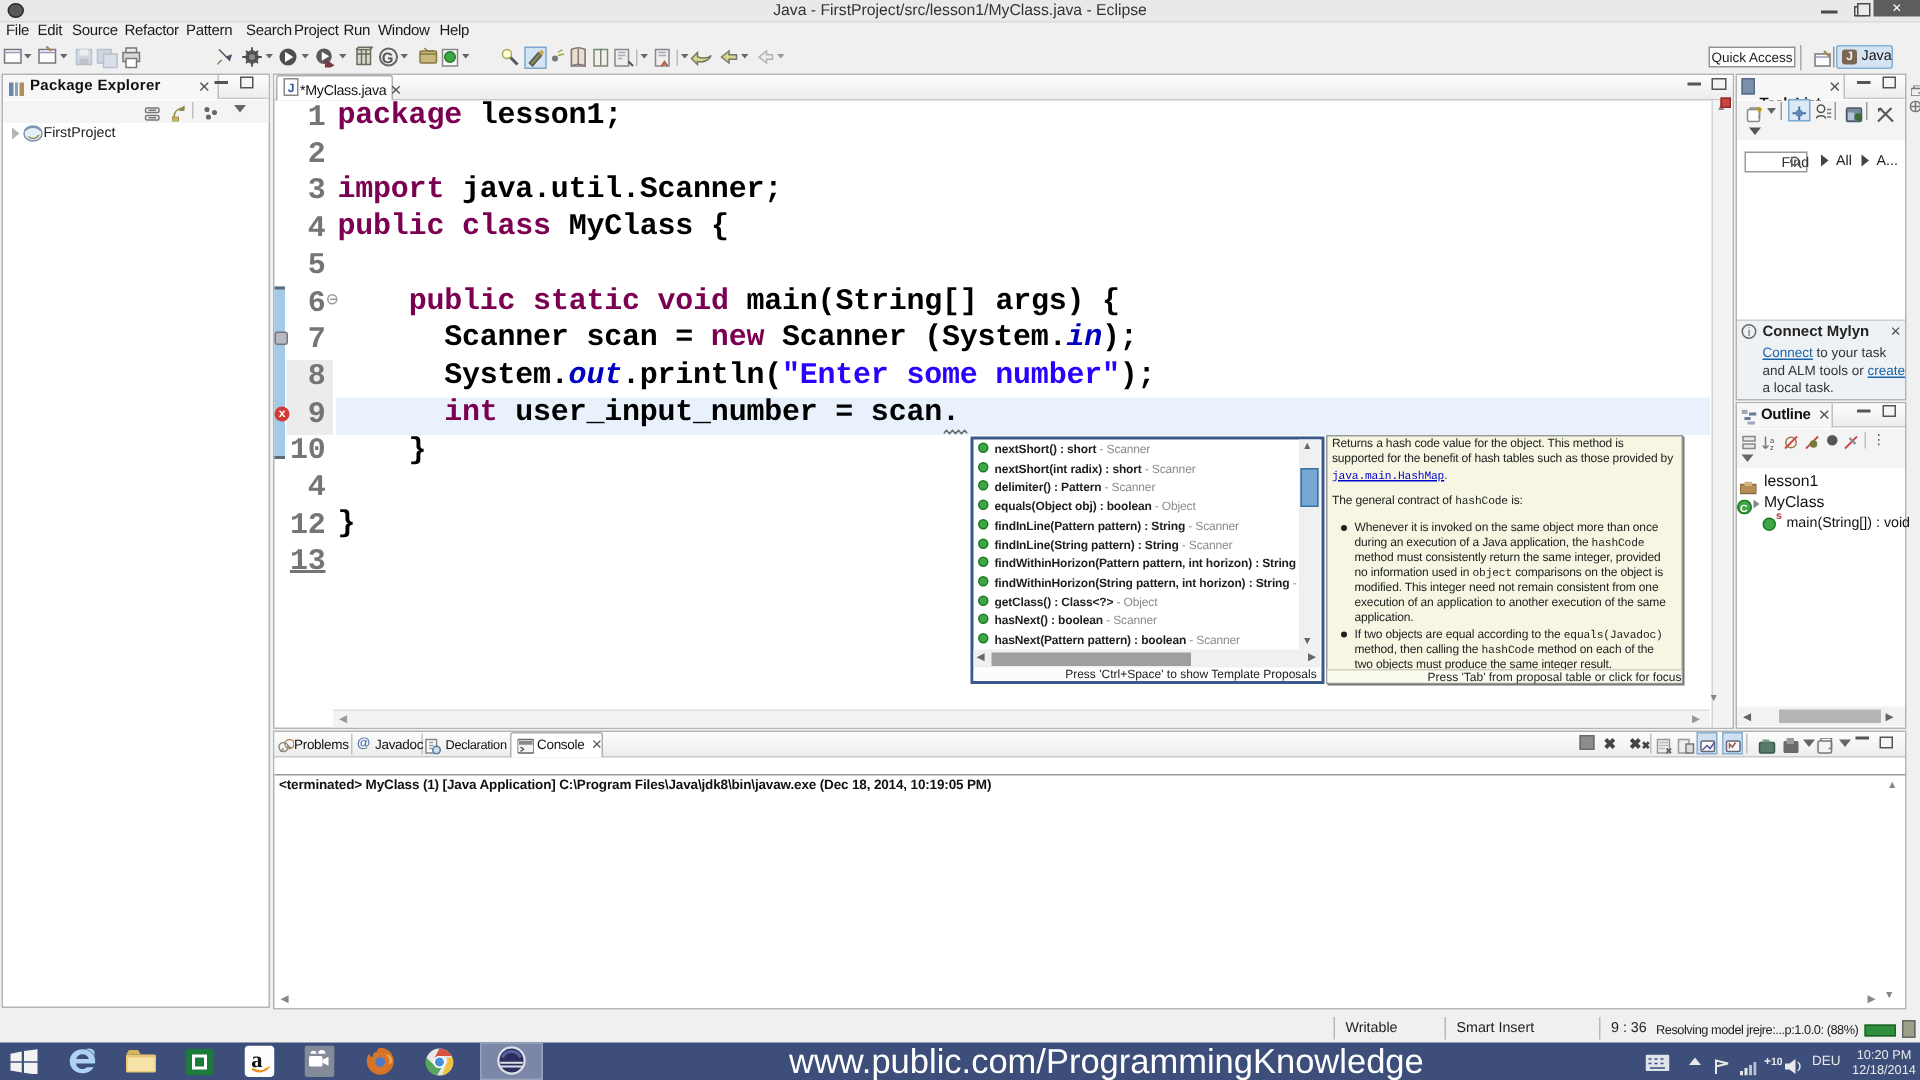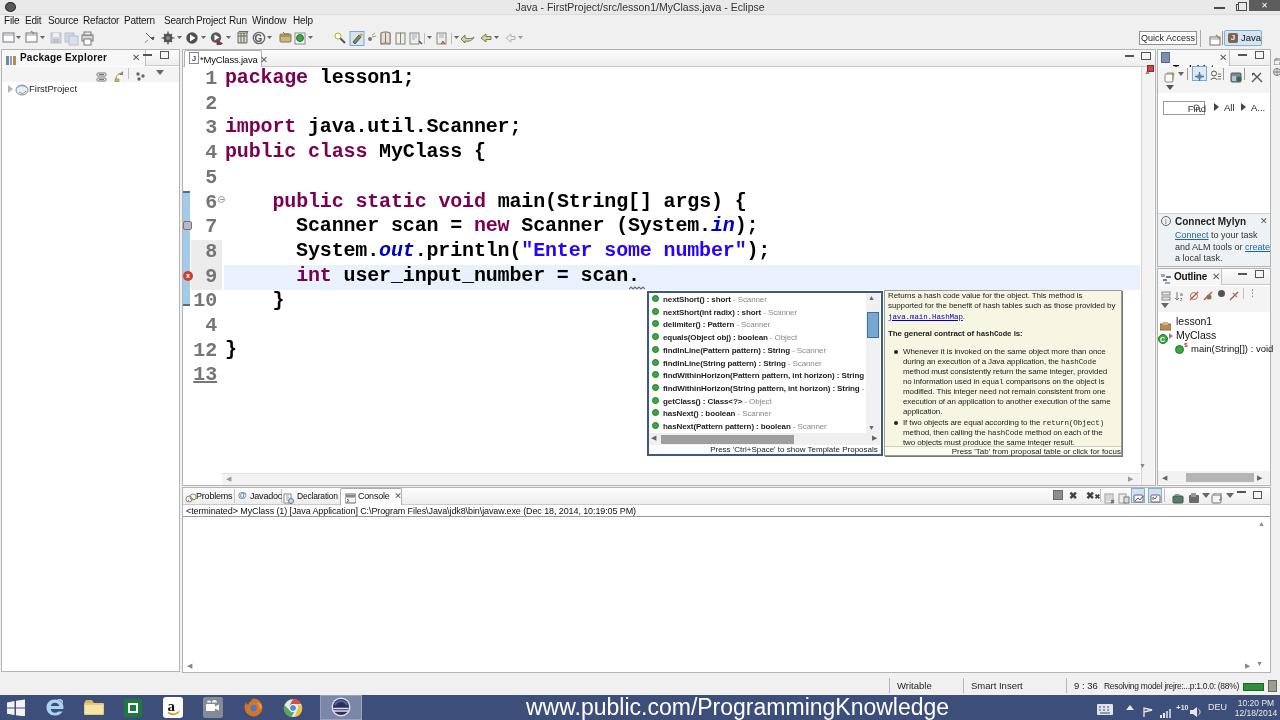--- a/index.html
+++ b/index.html
@@ -326,29 +326,29 @@
 <div class="abs" style="left:649px;top:433px;width:231px;height:12px;background:#f0f0f0;"></div>
 <div class="abs" style="left:651px;top:434px;font-size:7px;color:#666;">◀</div>
 <div class="abs" style="left:872px;top:434px;font-size:7px;color:#666;">▶</div>
 <div class="abs" style="left:661px;top:435px;width:133px;height:9px;background:#9f9f9f;"></div>
 <div class="abs" style="left:649px;top:446px;width:231px;height:8px;background:#fcfcfc;font-size:8px;color:#222;text-align:right;line-height:8px;">Press 'Ctrl+Space' to show Template Proposals&nbsp;</div>
 
 <div id="javadoc"></div>
 <div class="jd" style="top:291px;">Returns a hash code value for the object. This method is</div>
 <div class="jd" style="top:301px;">supported for the benefit of hash tables such as those provided by</div>
 <div class="jd" style="top:311.5px;"><span class="jmono" style="text-decoration:underline;color:#0000cc;">java.main.HashMap</span>.</div>
-<div class="jd" style="top:329px;font-weight:bold;">The general contract of <span class="jmono">hashCode</span> is:</div>
+<div class="jd" style="top:329px;">The general contract of <span class="jmono">hashCode</span> is:</div>
 <div class="jd" style="left:903px;top:347px;">Whenever it is invoked on the same object more than once</div>
 <div class="jd" style="left:903px;top:357px;">during an execution of a Java application, the <span class="jmono">hashCode</span></div>
 <div class="jd" style="left:903px;top:367px;">method must consistently return the same integer, provided</div>
-<div class="jd" style="left:903px;top:377px;">no information used in <span class="jmono">equal</span> comparisons on the object is</div>
+<div class="jd" style="left:903px;top:377px;">no information used in <span class="jmono">object</span> comparisons on the object is</div>
 <div class="jd" style="left:903px;top:387px;">modified. This integer need not remain consistent from one</div>
 <div class="jd" style="left:903px;top:397px;">execution of an application to another execution of the same</div>
 <div class="jd" style="left:903px;top:407px;">application.</div>
-<div class="jd" style="left:903px;top:418px;">If two objects are equal according to the <span class="jmono">return(Object)</span></div>
+<div class="jd" style="left:903px;top:418px;">If two objects are equal according to the <span class="jmono">equals(Javadoc)</span></div>
 <div class="jd" style="left:903px;top:428px;">method, then calling the <span class="jmono">hashCode</span> method on each of the</div>
 <div class="jd" style="left:903px;top:438px;">two objects must produce the same integer result.</div>
 <div class="abs" style="left:894px;top:350px;width:4px;height:4px;border-radius:50%;background:#222;"></div>
 <div class="abs" style="left:894px;top:421px;width:4px;height:4px;border-radius:50%;background:#222;"></div>
 <div class="abs" style="left:885px;top:446px;width:236px;height:9px;background:#fbfbef;border-top:1px solid #cfcfbe;font-size:8px;color:#222;text-align:right;line-height:9px;">Press 'Tab' from proposal table or click for focus</div>
 
 <div id="tasklist"></div>
 
 <div class="abs" style="left:1158px;top:50px;width:112px;height:16px;background:linear-gradient(#fdfdfd,#ededed);border-bottom:1px solid #c9c9c9;"></div>
 <div class="abs" style="left:1158px;top:50px;width:72px;height:16px;background:#f7f7f7;border-right:1px solid #c0c0c0;"></div>
@@ -541,21 +541,21 @@
       <rect x="1" y="2" width="9" height="8" rx="1" fill="#f4f4f4" stroke="#777"></rect>
       <path d="M3 2V0h7v7h-2" fill="none" stroke="#777"></path>
     </svg></div>
 <div class="abs" style="left:1226px;top:493px;width:0;height:0;border-left:4px solid transparent;border-right:4px solid transparent;border-top:5px solid #666;"></div>
 
 <div class="abs" style="left:1237px;top:490px;width:9px;height:3px;border-bottom:2px solid #555;"></div>
 
 <div class="abs" style="left:1253px;top:491px;width:9px;height:8px;border:1px solid #555;background:#f6f6f6;"></div>
 
 <div class="abs" style="left:183px;top:506px;width:1087px;height:11px;border-bottom:1px solid #9a9a9a;background:#fff;"></div>
-<div class="abs" style="left:186px;top:506px;font-size:9px;font-weight:normal;color:#111;white-space:nowrap;letter-spacing:-0.1px;">&lt;terminated&gt; MyClass (1) [Java Application] C:\Program Files\Java\jdk8\bin\javaw.exe (Dec 18, 2014, 10:19:05 PM)</div>
+<div class="abs" style="left:186px;top:518px;font-size:9px;font-weight:bold;color:#111;white-space:nowrap;letter-spacing:-0.1px;">&lt;terminated&gt; MyClass (1) [Java Application] C:\Program Files\Java\jdk8\bin\javaw.exe (Dec 18, 2014, 10:19:05 PM)</div>
 
 <div class="abs" style="left:1258px;top:520px;font-size:7px;color:#888;">▲</div>
 <div class="abs" style="left:1256px;top:660px;font-size:7px;color:#888;">▼</div>
 <div class="abs" style="left:187px;top:662px;font-size:7px;color:#888;">◀</div>
 <div class="abs" style="left:1245px;top:662px;font-size:7px;color:#888;">▶</div>
 
 <div id="statusbar"></div>
 <span class="abs" style="left:897px;top:680px;font-size:9.5px;color:#222;">Writable</span>
 <span class="abs" style="left:971px;top:680px;font-size:9.5px;color:#222;">Smart Insert</span>
 <span class="abs" style="left:1074px;top:680px;font-size:9.5px;color:#222;">9 : 36</span>

